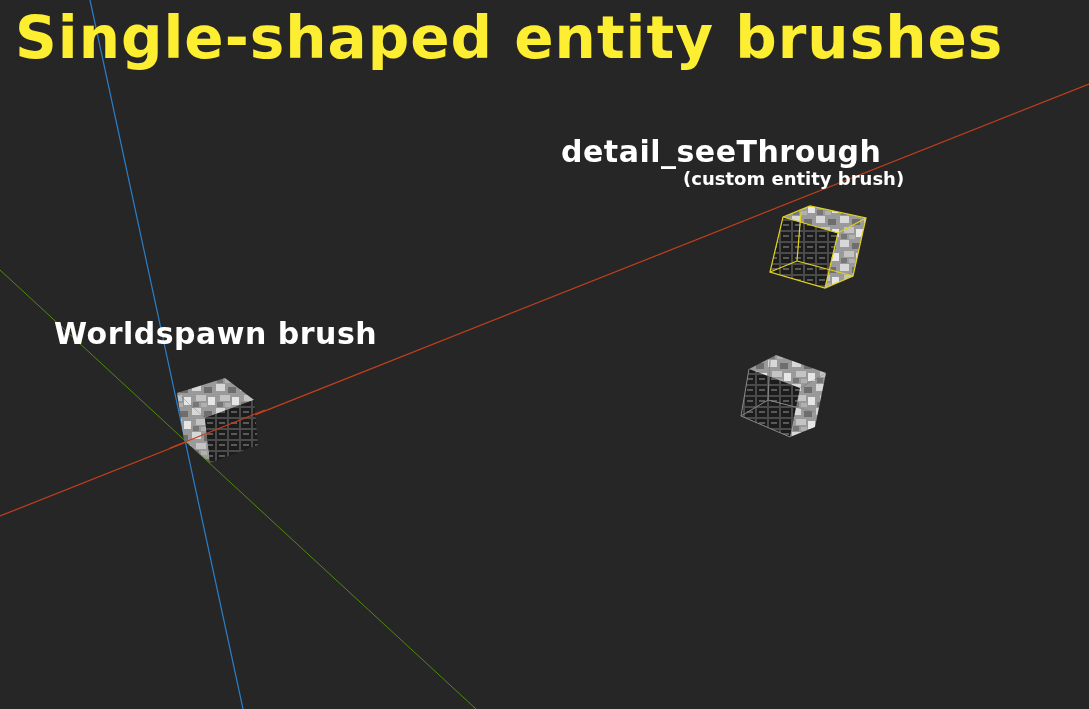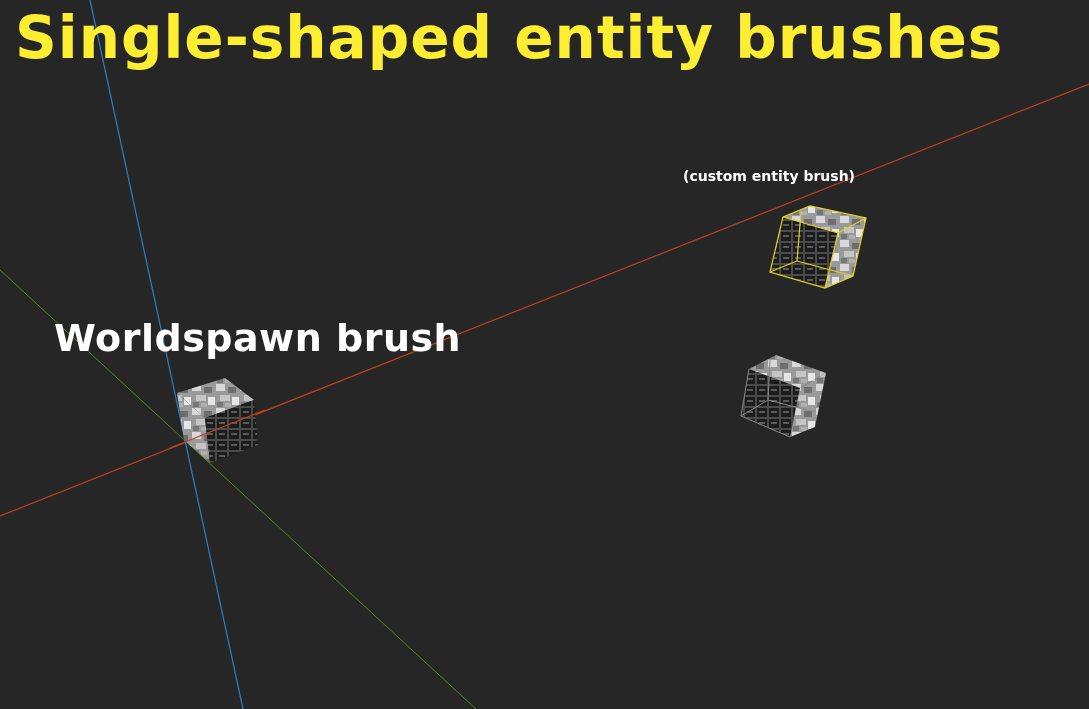--- a/index.html
+++ b/index.html
@@ -1,23 +1,23 @@
 <!DOCTYPE html>
 <html><head>
 <meta charset="utf-8">
 <style>
   html, body { margin:0; padding:0; }
   body { width:1089px; height:709px; background:#262626; overflow:hidden; position:relative; font-family:"DejaVu Sans", sans-serif; }
   .viewport { position:absolute; left:0; top:0; width:886px; height:709px; }
   svg.scene { position:absolute; left:0; top:0; }
   .title { position:absolute; left:15px; top:2px; font-size:58px; font-weight:bold; color:#fdee31; letter-spacing:1px; white-space:nowrap; line-height:72px; }
   .label { position:absolute; color:#ffffff; font-weight:bold; white-space:nowrap; }
-  .lbl-world { left:54px; top:316px; font-size:38px; letter-spacing:0.5px; }
+  .lbl-world { left:54px; top:316px; font-size:30px; letter-spacing:0.5px; }
   .lbl-see { left:561px; top:134px; font-size:30px; letter-spacing:0.5px; }
-  .lbl-see-sub { left:683px; top:168px; font-size:14px; }
+  .lbl-see-sub { left:683px; top:168px; font-size:18px; }
   .lbl-detail { left:735px; top:442px; font-size:30px; letter-spacing:0.5px; }
 </style>
 </head>
 <body>
 
 <div class="viewport">
 
   <svg class="scene" width="1089" height="709" viewBox="0 0 1089 709">
     <defs>
       <pattern id="rock" patternUnits="userSpaceOnUse" width="24" height="24">
@@ -75,14 +75,15 @@
         <line x1="768" y1="400" x2="741" y2="416"></line>
         <line x1="768" y1="400" x2="815" y2="412"></line>
         <line x1="770" y1="360" x2="768" y2="400"></line>
       </g>
     </g>
   </svg>
 
   <div class="title">Single-shaped entity brushes</div>
 
   <div class="label lbl-world">Worldspawn brush</div>
+  <div class="label lbl-see">detail_seeThrough</div>
   <div class="label lbl-see-sub">(custom entity brush)</div>
 </div>
 
 </body></html>

